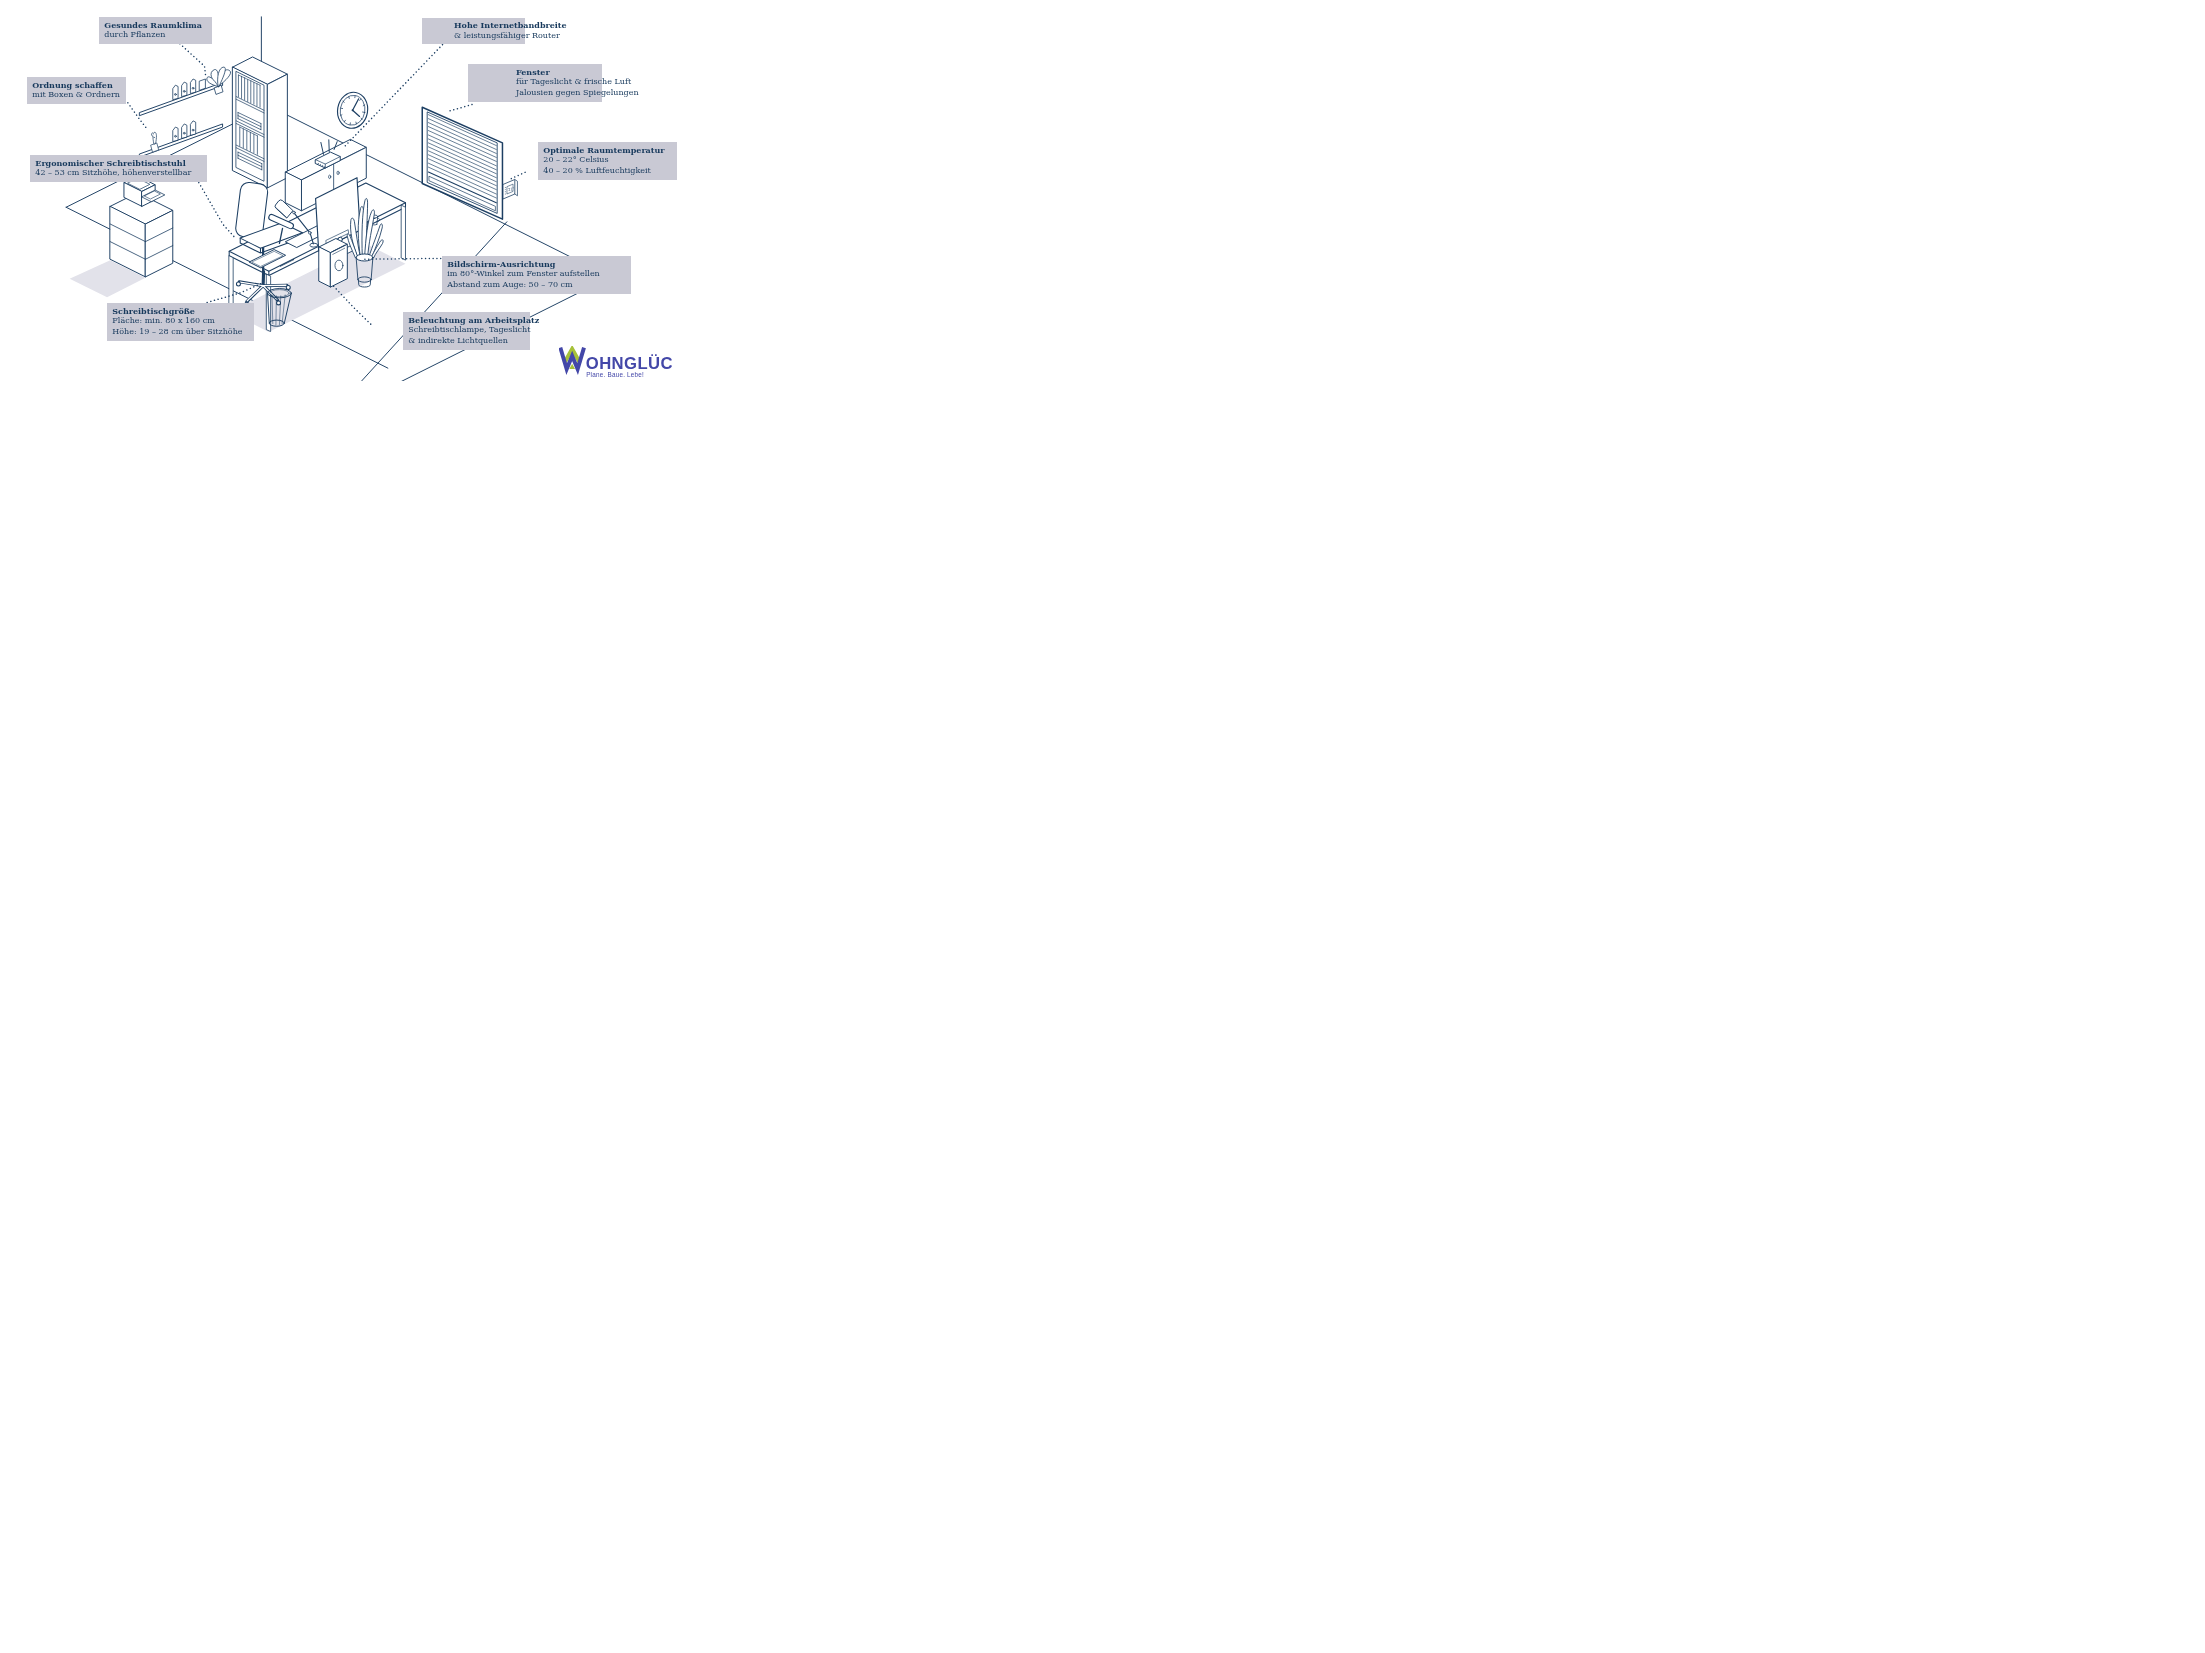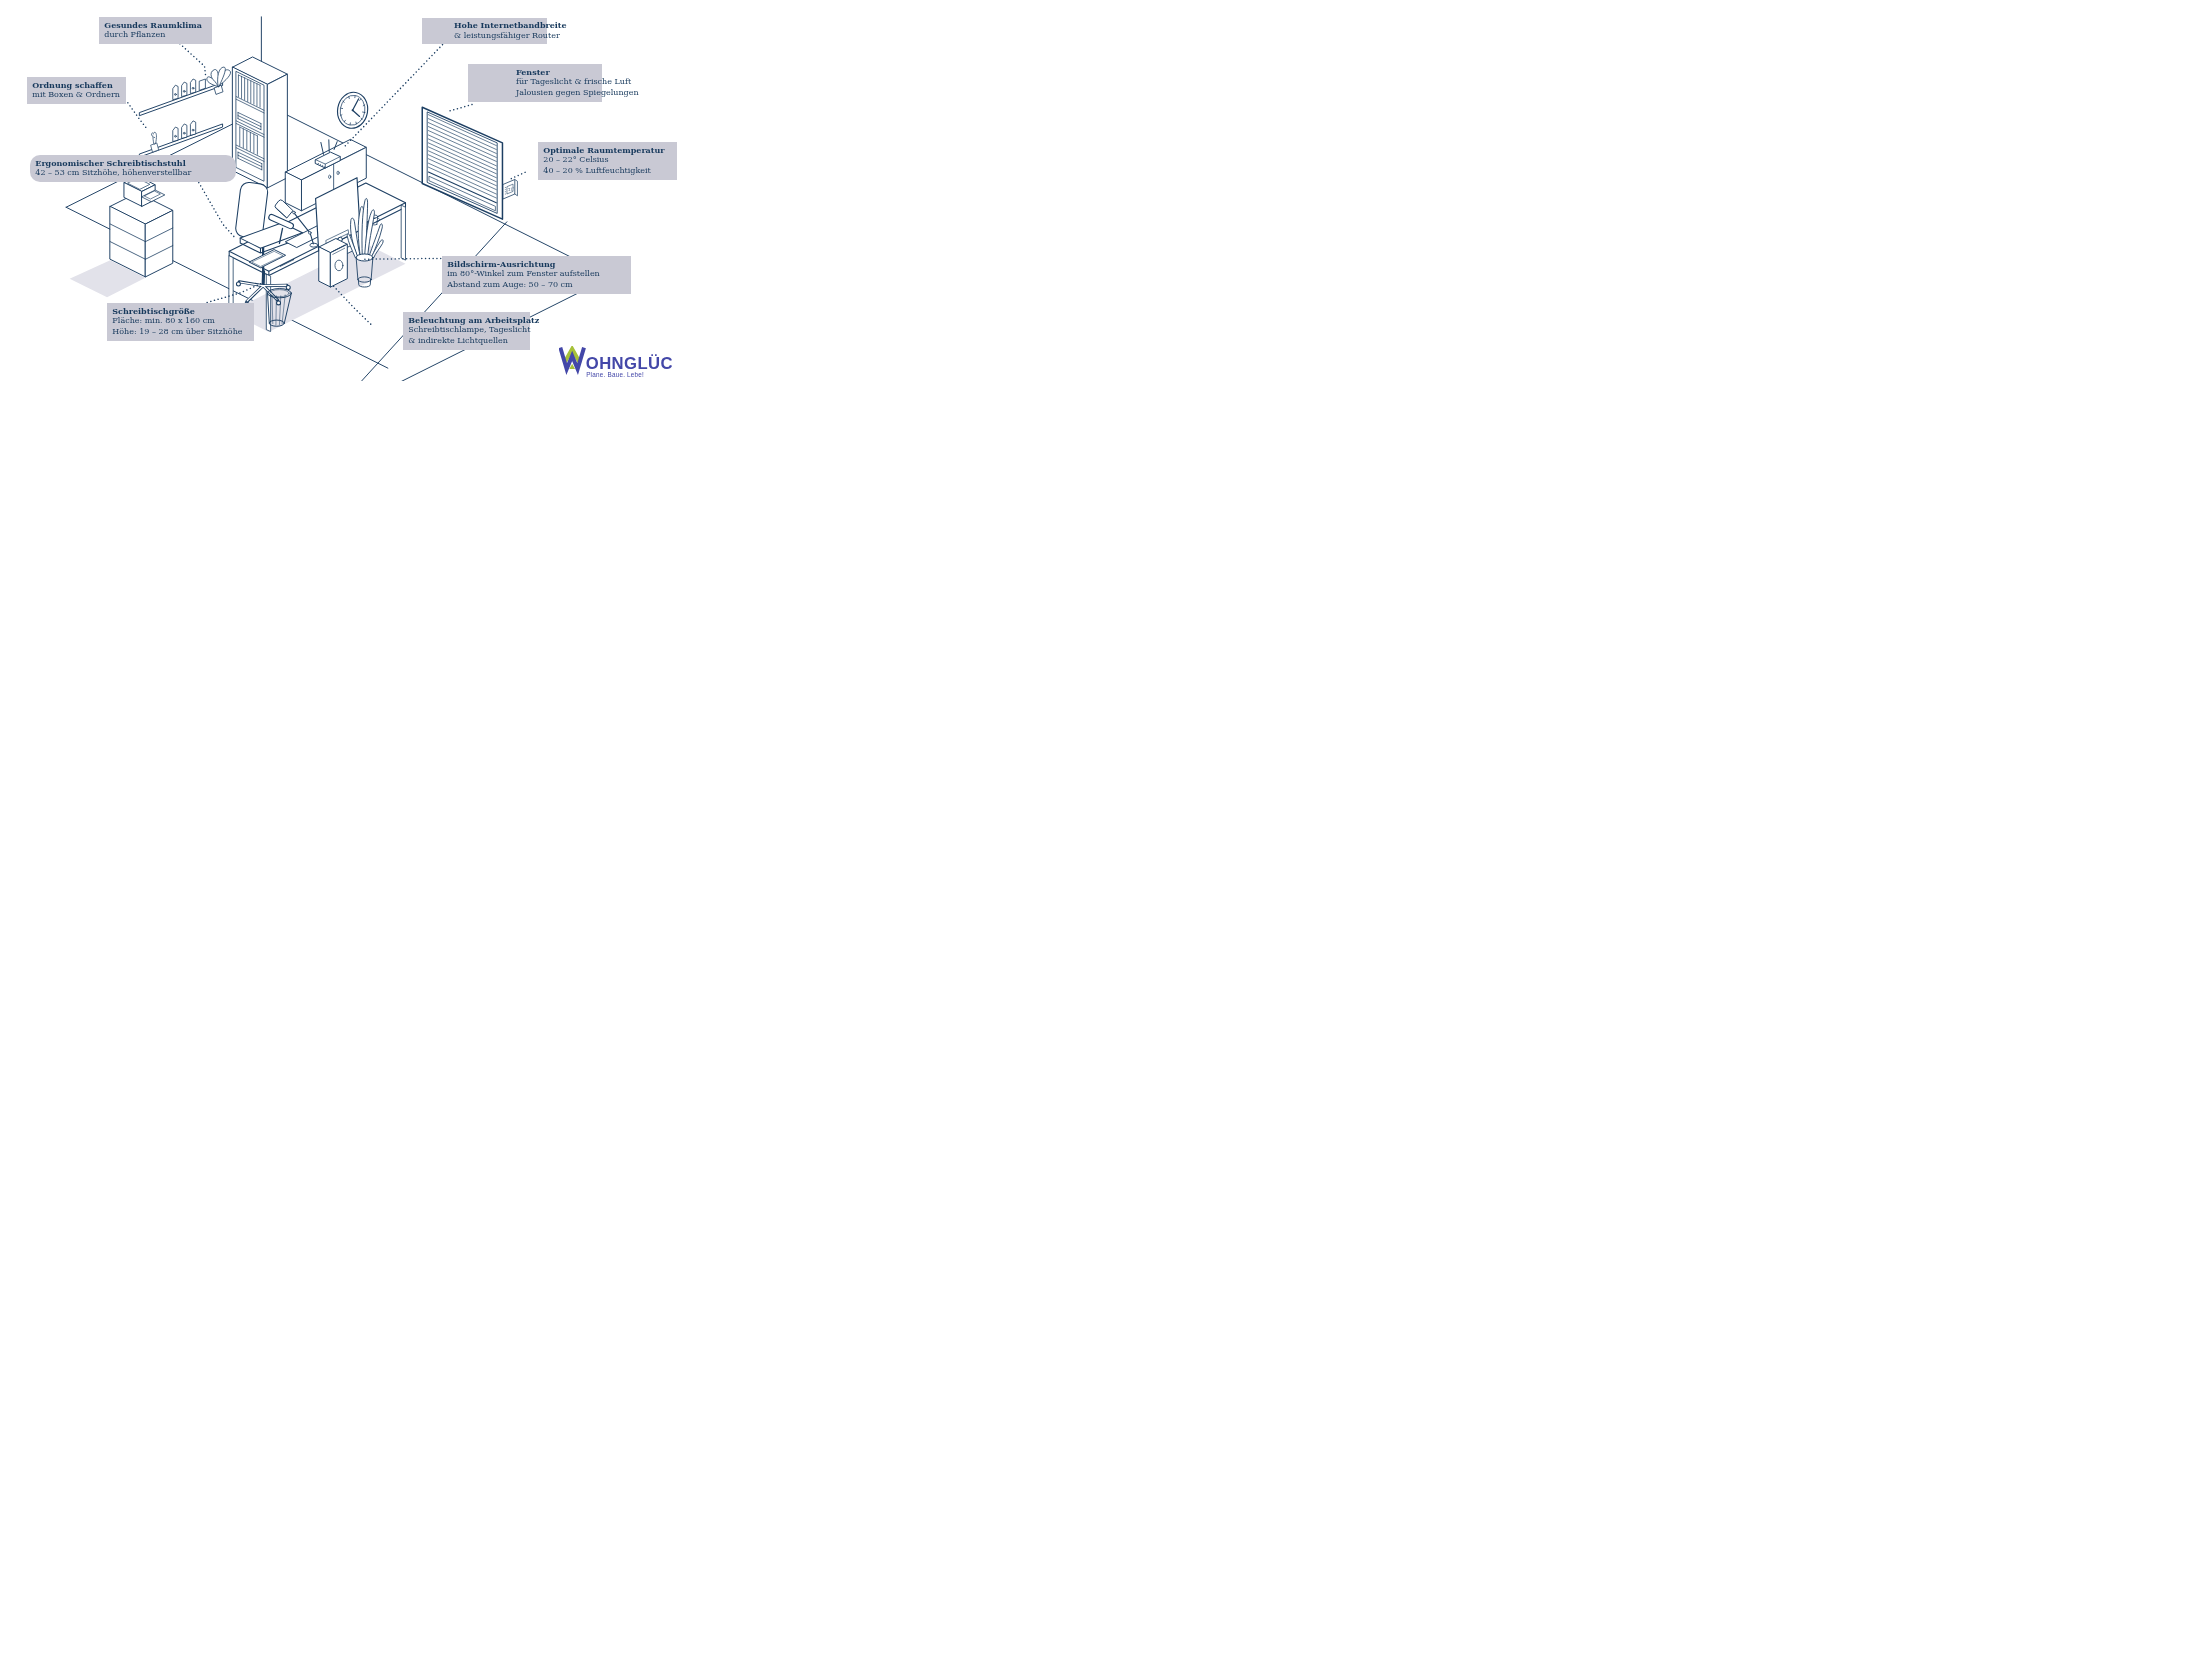--- a/index.html
+++ b/index.html
@@ -4,22 +4,22 @@
 <style>
   html,body{margin:0;padding:0;background:#ffffff;}
   #stage{position:relative;width:677px;height:381px;background:#ffffff;overflow:hidden;
          font-family:"DejaVu Serif","Liberation Serif",serif;}
   #scene{position:absolute;left:0;top:0;}
   .label{position:absolute;background:#c9c9d4;color:#17395c;padding:2.6px 5.3px;
          box-sizing:border-box;font-size:8px;line-height:10.8px;white-space:nowrap;}
   .label-title{font-weight:700;}
   .label-raumklima{left:65px;top:17px;width:113px;margin-left:34px;}
   .label-ordnung{left:27px;top:77px;width:99px;}
-  .label-stuhl{left:30px;top:155px;width:206px;border-radius:10px;}
-  .label-internet{left:422px;top:17.6px;width:125px;padding-left:32px;}
+  .label-stuhl{left:30px;top:155px;width:177px;}
+  .label-internet{left:422px;top:17.6px;width:103px;padding-left:32px;}
   .label-fenster{left:468px;top:64px;width:134px;padding-left:48px;}
   .label-raumtemperatur{left:526px;top:142px;width:146px;margin-left:12px;}
   .label-bildschirm{left:442px;top:232px;width:189px;margin-top:24px;}
   .label-schreibtisch{left:107px;top:303px;width:147px;}
   .label-beleuchtung{left:372px;top:312px;width:127px;margin-left:31px;}
   #logo{position:absolute;left:559px;top:346px;width:114px;height:33px;}
 </style>
 </head>
 <body>
 

